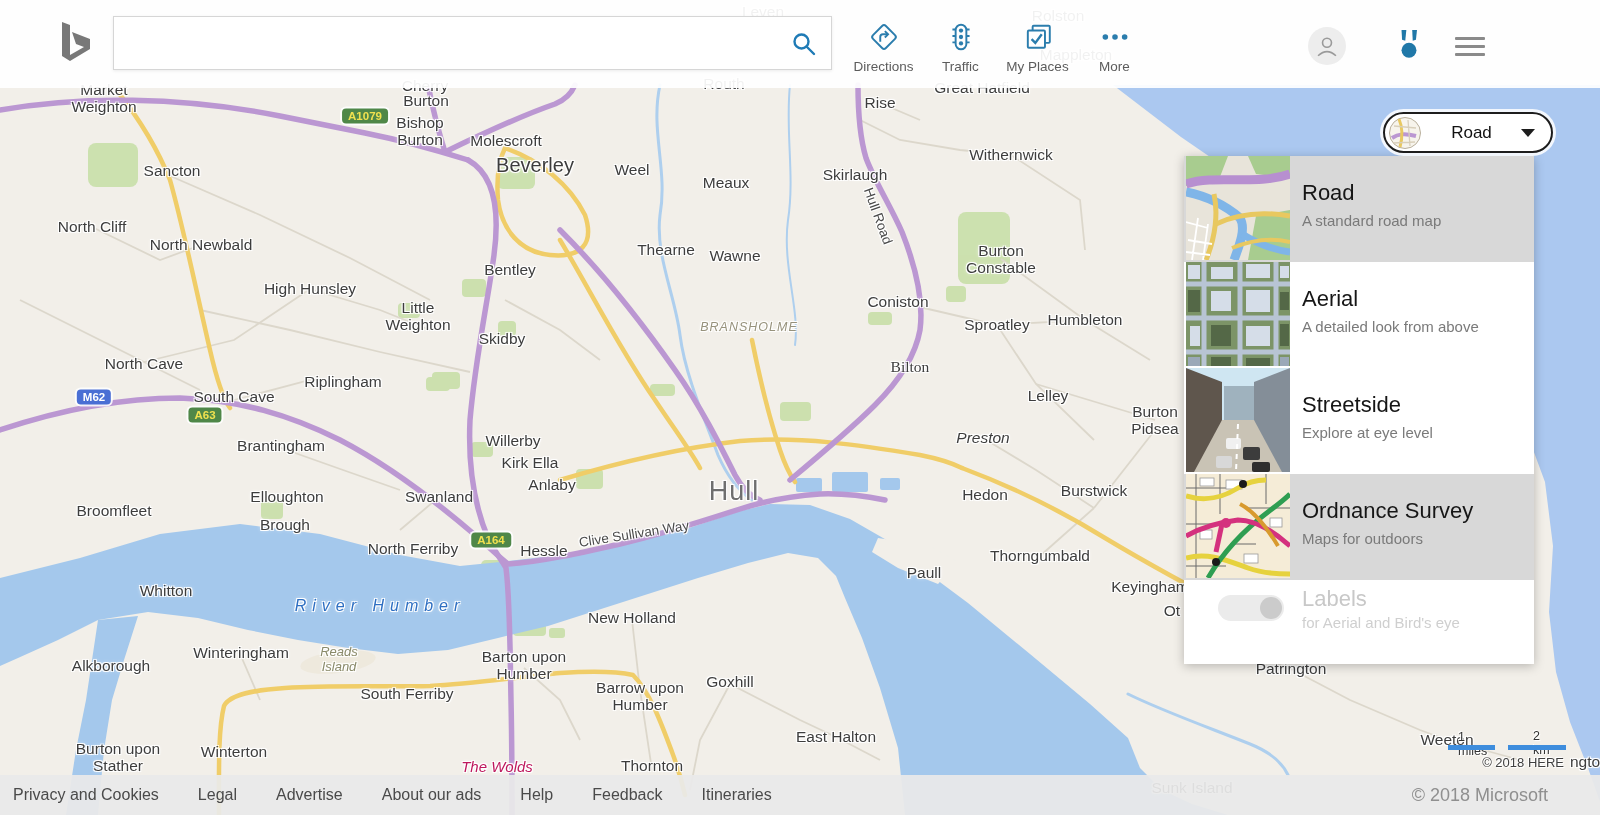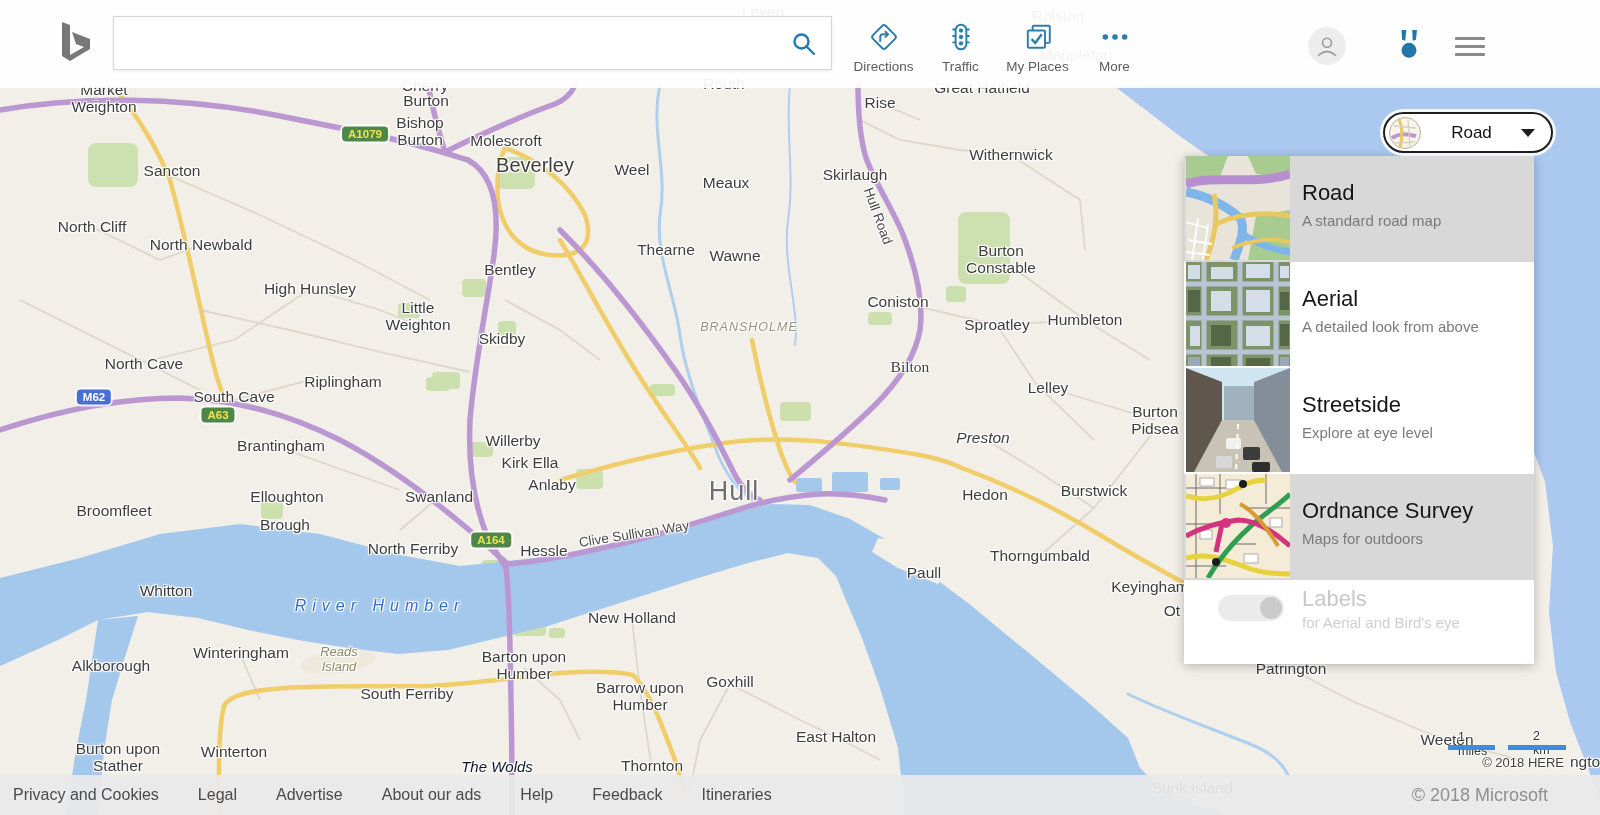--- a/index.html
+++ b/index.html
@@ -11,21 +11,21 @@
   #map-svg{position:absolute;left:0;top:0;z-index:0;}
   #map-labels{position:absolute;left:0;top:0;width:1600px;height:815px;z-index:1;pointer-events:none;}
   .map-label{position:absolute;transform:translate(-50%,-50%);font-size:15.5px;color:#3d3d3d;
     white-space:pre-line;text-align:center;line-height:1.12;
     text-shadow:-1px -1px 0 rgba(255,255,255,.95),1px -1px 0 rgba(255,255,255,.95),
                 -1px 1px 0 rgba(255,255,255,.95),1px 1px 0 rgba(255,255,255,.95),0 0 4px #fff;}
   .map-label.city{color:#6f6f6f;letter-spacing:1px;}
   .map-label.district{color:#97927c;font-style:italic;font-size:12.5px;letter-spacing:1px;}
   .map-label.watername{color:#2e6fc2;font-style:italic;font-size:16px;letter-spacing:6px;}
   .map-label.island{color:#8a8a6a;font-style:italic;font-size:13px;}
-  .map-label.nature{color:#0f172a;font-style:italic;font-size:15px;}
+  .map-label.nature{color:#be185d;font-style:italic;font-size:15px;}
   .map-label.roadname{font-size:13.5px;color:#4a4a4a;}
   .shield{position:absolute;transform:translate(-50%,-50%);font-size:11.5px;font-weight:bold;
     padding:1px 6px 2px;border-radius:4px;box-shadow:0 0 0 2px rgba(255,255,255,.85);}
   .shield.a{background:#4f8748;color:#f0e14f;}
   .shield.m{background:#4a6fd4;color:#ffffff;}
 
   
   #header{position:absolute;left:0;top:0;width:1600px;height:88px;background:rgba(255,255,255,.93);z-index:9;}
   #bing-logo{position:absolute;left:58px;top:20px;}
   #search-box{position:absolute;left:113px;top:16px;width:717px;height:52px;background:#fff;
@@ -227,21 +227,21 @@
       <div class="map-label" style="left: 1001px; top: 259px;">Burton
 Constable</div>
       <div class="map-label" style="left: 898px; top: 302px;">Coniston</div>
       <div class="map-label" style="left: 997px; top: 325px;">Sproatley</div>
       <div class="map-label" style="left: 1085px; top: 320px;">Humbleton</div>
       <div class="map-label" style="left: 144px; top: 364px;">North Cave</div>
       <div class="map-label" style="left: 343px; top: 382px;">Riplingham</div>
       <div class="map-label" style="left: 234px; top: 397px;">South Cave</div>
       <div class="map-label" style="left: 281px; top: 446px;">Brantingham</div>
       <div class="map-label" style="left: 910px; top: 367px; font-family: Liberation Serif, serif;">Bilton</div>
-      <div class="map-label" style="left: 1036px; top: 388px; padding-left: 24px;">Lelley</div>
+      <div class="map-label" style="left: 1036px; top: 396px; padding-left: 24px;">Lelley</div>
       <div class="map-label" style="left: 1155px; top: 420px;">Burton
 Pidsea</div>
       <div class="map-label" style="left: 983px; top: 438px; font-style: italic;">Preston</div>
       <div class="map-label" style="left: 513px; top: 441px;">Willerby</div>
       <div class="map-label" style="left: 530px; top: 463px;">Kirk Ella</div>
       <div class="map-label" style="left: 552px; top: 485px;">Anlaby</div>
       <div class="map-label city" style="left: 734px; top: 491px; font-size: 27px;">Hull</div>
       <div class="map-label" style="left: 985px; top: 495px;">Hedon</div>
       <div class="map-label" style="left: 1094px; top: 491px;">Burstwick</div>
       <div class="map-label" style="left: 114px; top: 511px;">Broomfleet</div>
@@ -272,23 +272,23 @@
       <div class="map-label" style="left: 234px; top: 752px;">Winterton</div>
       <div class="map-label" style="left: 118px; top: 757px;">Burton upon
 Stather</div>
       <div class="map-label" style="left: 652px; top: 766px;">Thornton</div>
       <div class="map-label nature" style="left: 497px; top: 767px;">The Wolds</div>
       <div class="map-label" style="left: 1192px; top: 788px;">Sunk Island</div>
       <div class="map-label" style="left: 1447px; top: 740px;">Weeton</div>
       <div class="map-label" style="left: 1291px; top: 669px;">Patrington</div>
       <div class="map-label" style="left: 1487px; top: 649px;">Holmpton</div>
       <div class="map-label" style="left: 1585px; top: 762px;">ngto</div>
-      <span class="shield a" style="left: 365px; top: 134px;">A1079</span>
+      <span class="shield a" style="left: 365px; top: 116px;">A1079</span>
       <span class="shield m" style="left: 94px; top: 397px;">M62</span>
-      <span class="shield a" style="left: 218px; top: 415px;">A63</span>
+      <span class="shield a" style="left: 205px; top: 415px;">A63</span>
       <span class="shield a" style="left: 491px; top: 540px;">A164</span>
     </div>
 
   <div id="scalebar">
     <span class="sc-lbl" style="left:18px;top:2px">1 miles</span>
     <div class="sc-bar" style="left:8px;top:17px;width:47px"></div>
     <span class="sc-lbl" style="left:93px;top:1px">2 km</span>
     <div class="sc-bar" style="left:68px;top:17px;width:58px"></div>
   </div>
   <div id="attribution">© 2018 HERE</div>

